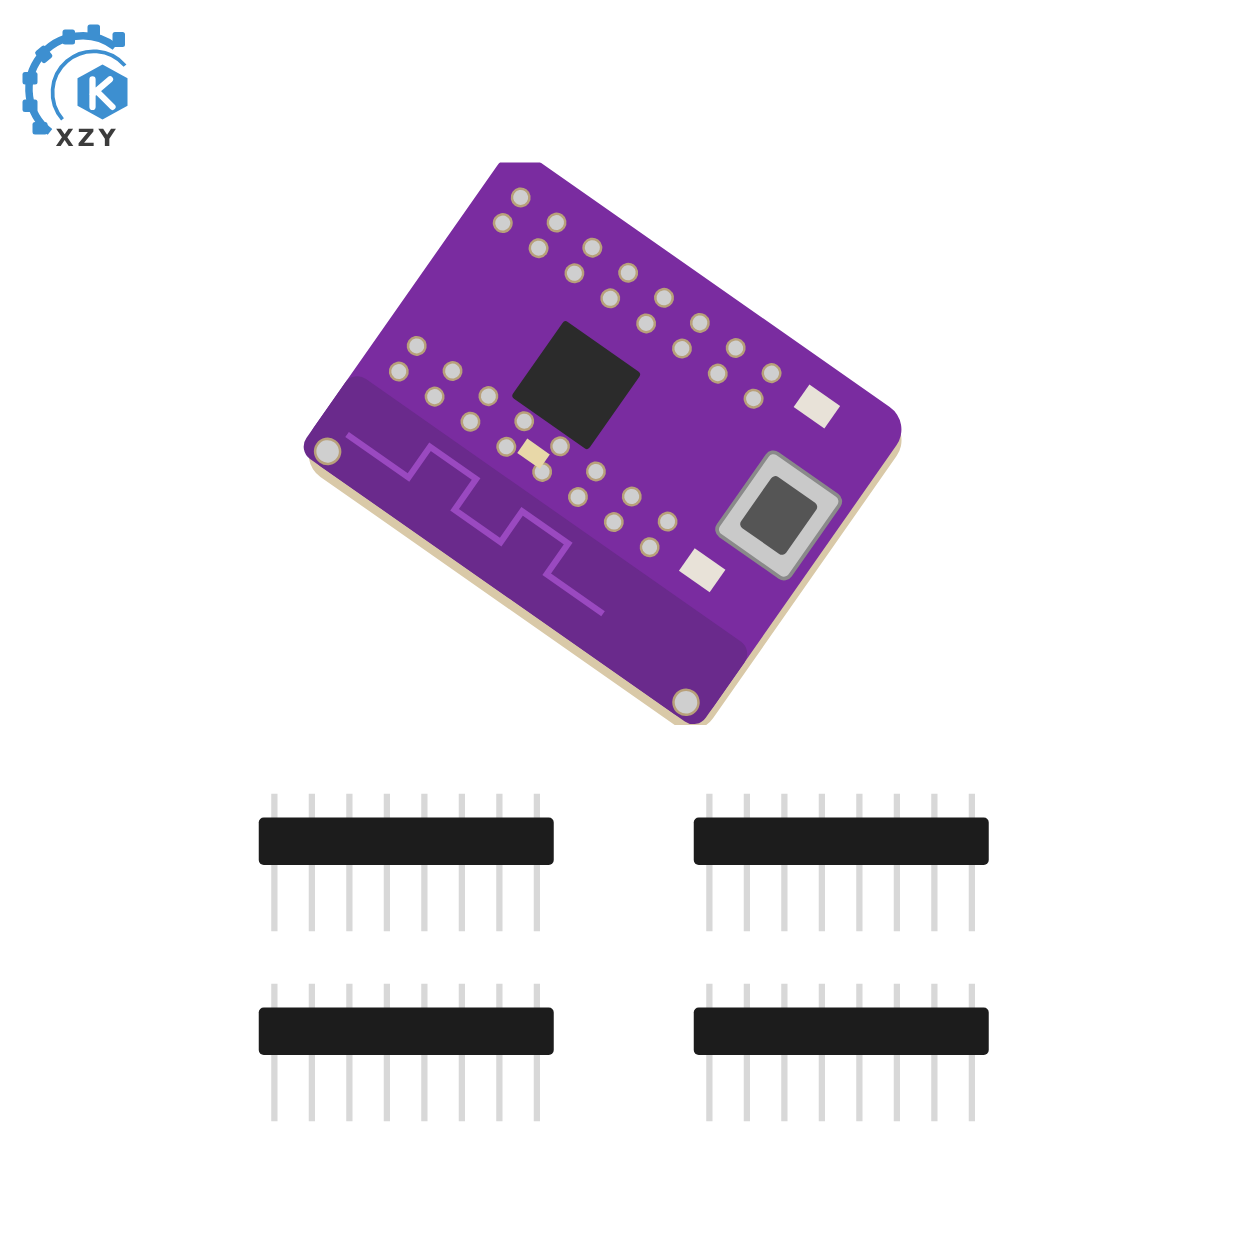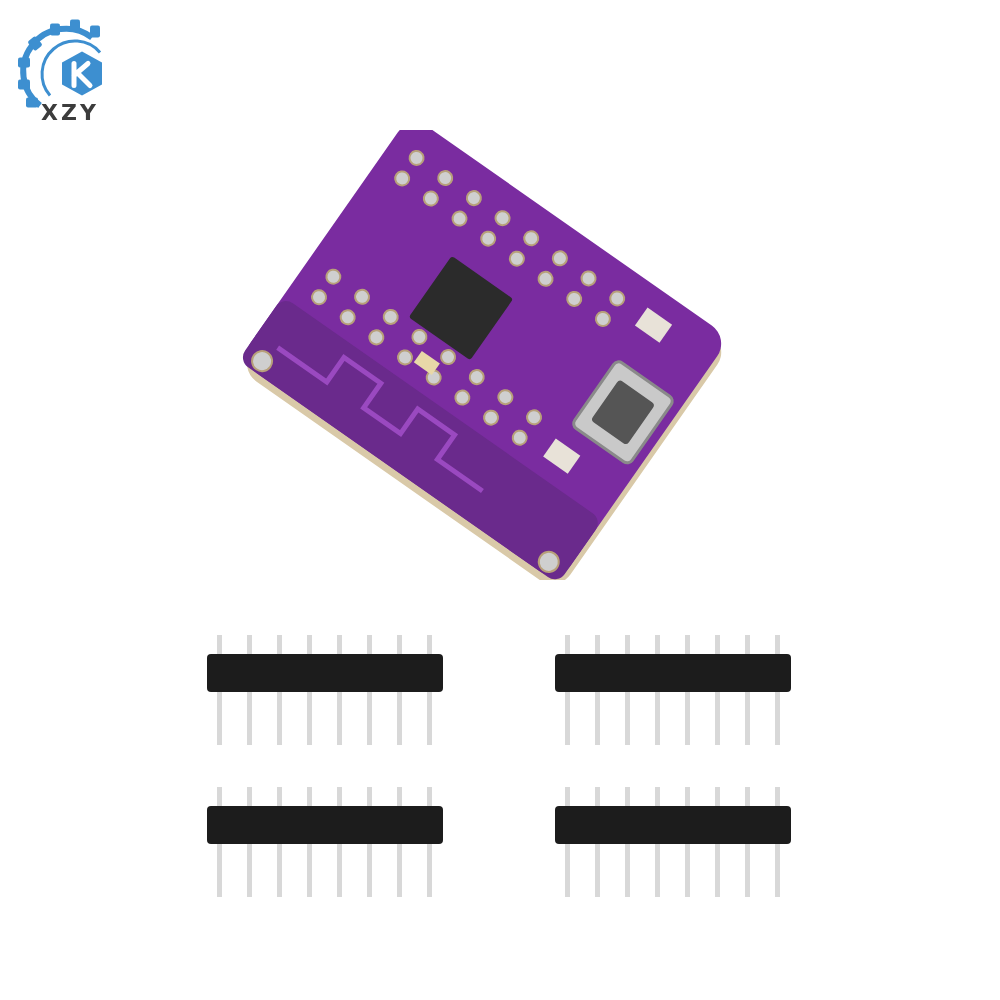--- a/index.html
+++ b/index.html
@@ -1,18 +1,18 @@
 <!DOCTYPE html>
 <html><head>
 <meta charset="utf-8">
 <style>
   html,body{margin:0;padding:0;background:#ffffff;}
   body{width:1000px;height:1000px;position:relative;overflow:hidden;font-family:"Liberation Sans",sans-serif;}
   .logo{position:absolute;left:10px;top:5px;width:115px;height:125px;}
-  .logo-text{position:absolute;left:30px;top:100px;width:80px;text-align:center;font-family:"DejaVu Sans",sans-serif;font-weight:bold;font-size:22px;letter-spacing:3px;color:#3c3c3c;}
+  .logo-text{position:absolute;left:30px;top:100px;width:80px;text-align:center;font-family:"DejaVu Sans",sans-serif;font-weight:bold;font-size:19px;letter-spacing:3px;color:#3c3c3c;}
   .board{position:absolute;left:200px;top:130px;width:560px;height:450px;}
   .header{position:absolute;width:240px;height:120px;}
 </style>
 </head>
 <body>
 
 <div>
   <svg class="logo" viewBox="0 0 115 100">
     <path d="M30 88 A42 42 0 0 1 82 20" fill="none" stroke="#3d8fd0" stroke-width="6"></path>
     <g fill="#3d8fd0">

